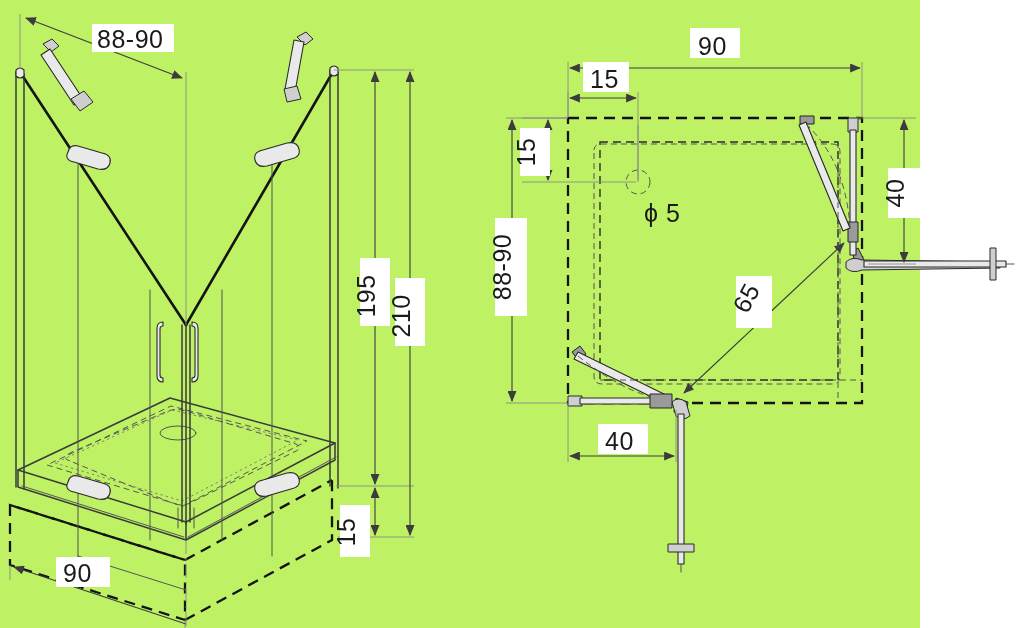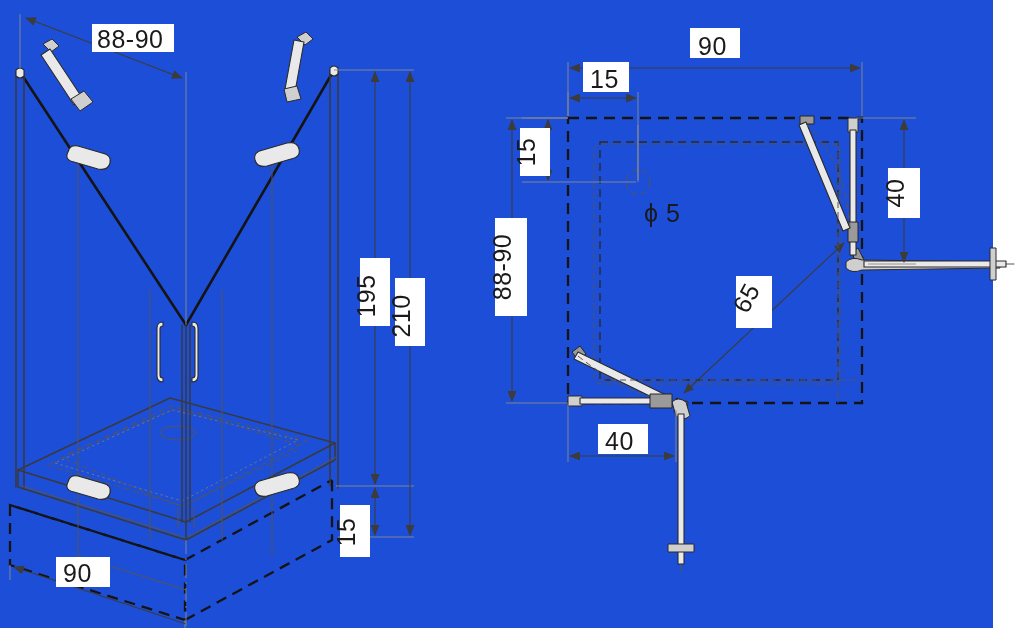--- a/index.html
+++ b/index.html
@@ -8,23 +8,23 @@
     background: #ffffff;
   }
   body {
     width: 1020px;
     height: 628px;
     font-family: "Liberation Sans", sans-serif;
     overflow: hidden;
   }
   #drawing-root {
     position: relative;
-    width: 993px;
+    width: 920px;
     height: 628px;
-    background: #1d4ed8;
+    background: #bef264;
   }
   svg.sheet {
     position: absolute;
     left: 0;
     top: 0;
     width: 1020px;
     height: 628px;
     display: block;
   }
   text {

